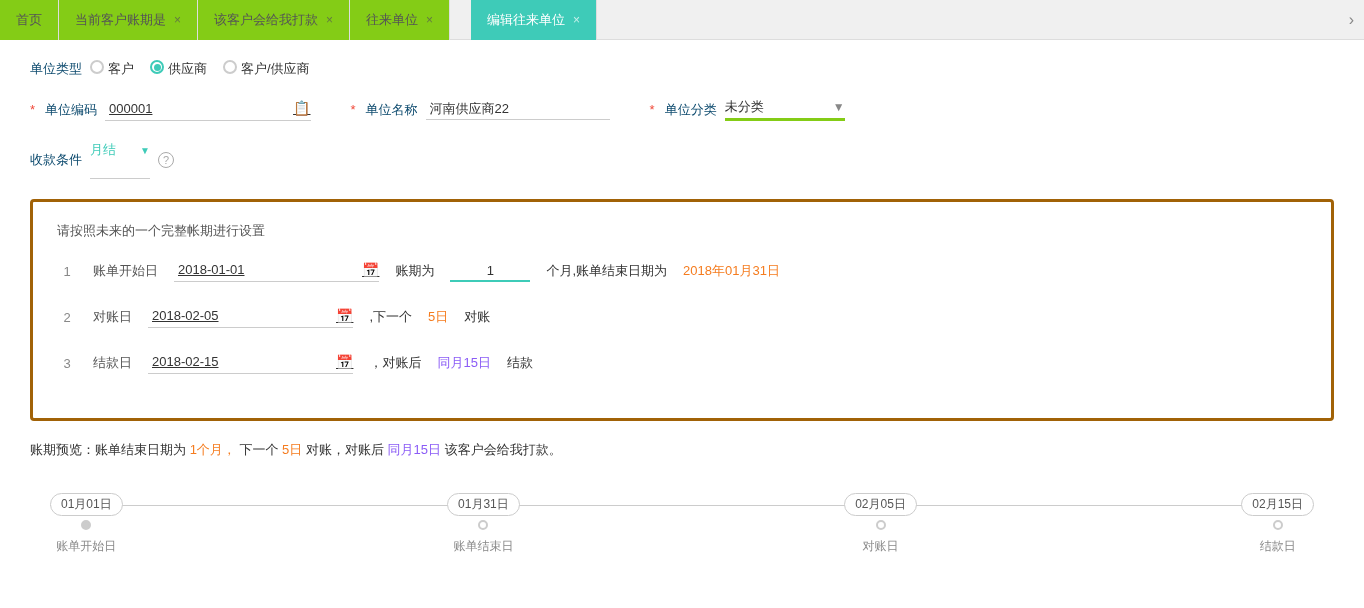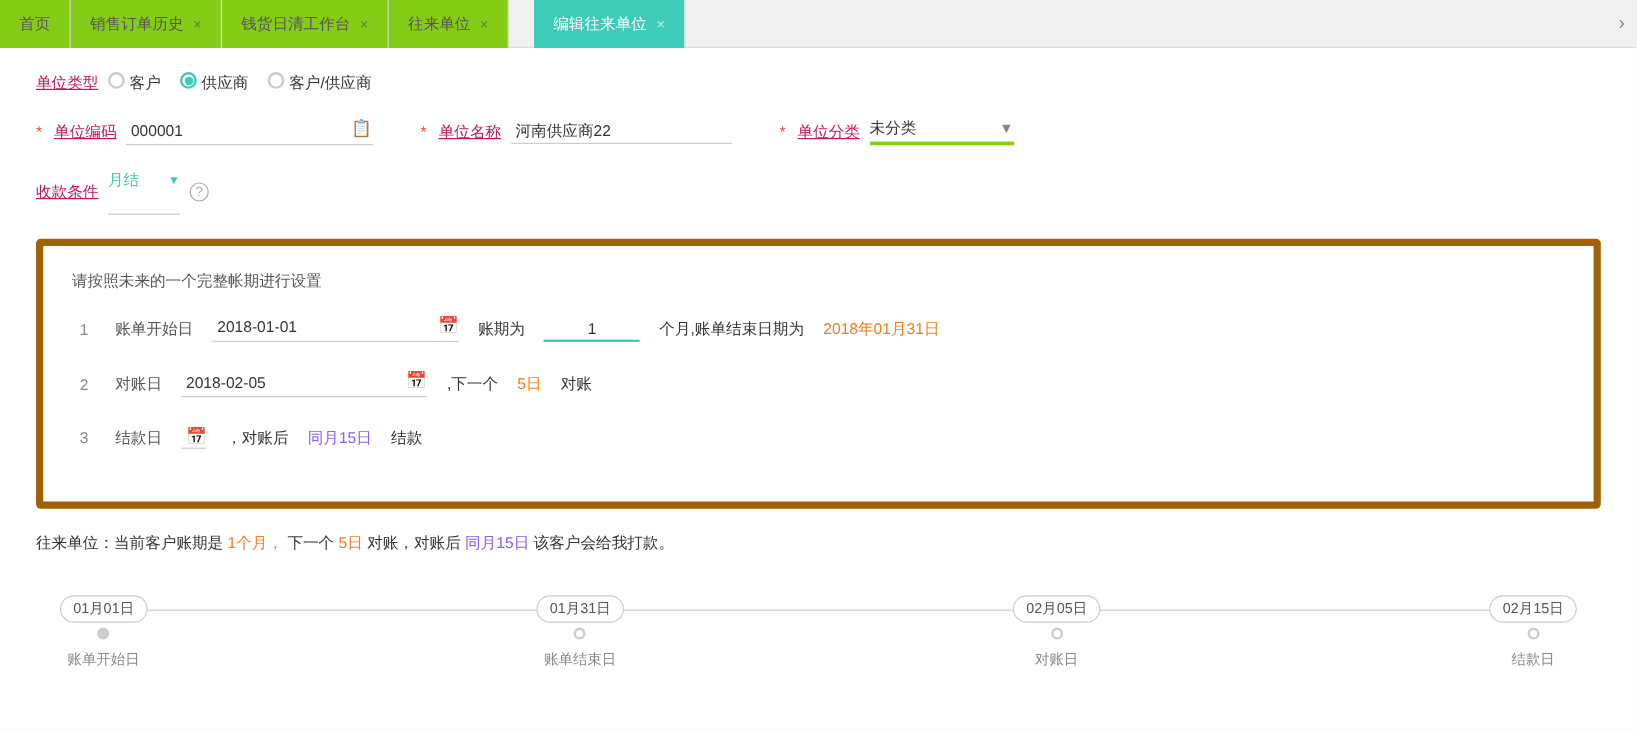--- a/index.html
+++ b/index.html
@@ -32,21 +32,21 @@
     }
 
     
     .form-row {
       display: flex; align-items: center; margin-bottom: 20px; gap: 20px;
     }
     .form-group {
       display: flex; align-items: center; gap: 8px;
     }
     .form-label {
-      white-space: nowrap; color: #be185d; font-size: 13px; text-decoration: underline;
+      white-space: nowrap; color: #0c4a6e; font-size: 13px;
     }
     .required-star { color: #f04a3a; margin-right: 2px; }
 
     
     .radio-group { display: flex; align-items: center; gap: 16px; }
     .radio-item { display: flex; align-items: flex-start; gap: 4px; cursor: pointer; }
     .radio-circle {
       width: 14px; height: 14px; border-radius: 50%; border: 2px solid #ccc;
       display: flex; align-items: center; justify-content: center;
     }
@@ -56,21 +56,21 @@
     }
 
     
     .form-input {
       border: none; border-bottom: 1px solid #ccc; outline: none;
       padding: 2px 4px; font-size: 13px; color: #333; background: transparent;
       min-width: 120px;
     }
 
     .input-with-icon {
-      display: flex; border-bottom: 1px solid #ccc; padding-bottom: 2px;
+      display: flex; align-items: center; border-bottom: 1px solid #ccc; padding-bottom: 2px; text-decoration: underline;
     }
     .input-with-icon input {
       border: none; outline: none; font-size: 13px; color: #333; background: transparent;
       min-width: 100px;
     }
     .cal-icon { color: #3ecbb8; margin-left: 4px; cursor: pointer; font-size: 14px; }
 
     
     .dropdown-wrapper {
       display: flex; align-items: center; border-bottom: 1px solid #ccc; min-width: 80px;
@@ -88,21 +88,21 @@
 
     
     .help-icon {
       width: 16px; height: 16px; border-radius: 50%; border: 1px solid #aaa;
       display: flex; align-items: center; justify-content: center;
       font-size: 11px; color: #aaa; cursor: pointer;
     }
 
     
     .card-box {
-      border: 6px solid #a16207; border-radius: 4px; padding: 20px 24px;
+      border: 3px solid #a16207; border-radius: 4px; padding: 20px 24px;
       margin-bottom: 20px; background: #fff;
     }
     .card-title {
       font-size: 13px; color: #555; margin-bottom: 20px;
     }
 
     
     .config-row {
       display: flex; align-items: center; margin-bottom: 24px; gap: 16px;
     }
@@ -155,25 +155,25 @@
     .point-label { font-size: 12px; color: #888; margin-top: 4px; }
   </style>
 </head>
 <body>
 
 <div class="tabs-bar">
   <div class="tab">
     <span>首页</span>
   </div>
   <div class="tab">
-    <span>销售订单历史</span>
+    <span>当前客户账期是</span>
     <span class="close-btn">×</span>
   </div>
   <div class="tab">
-    <span>钱货日清工作台</span>
+    <span>该客户会给我打款</span>
     <span class="close-btn">×</span>
   </div>
   <div class="tab">
     <span>往来单位</span>
     <span class="close-btn">×</span>
   </div>
   <div class="tab active">
     <span>编辑往来单位</span>
     <span class="close-btn">×</span>
   </div>
@@ -265,30 +265,31 @@
       </div>
       <span>,下一个</span>
       <span class="text-orange">5日</span>
       <span>对账</span>
     </div>
 
     <div class="config-row">
       <span class="row-num">3</span>
       <span class="row-label">结款日</span>
       <div class="input-with-icon">
+        <input type="text" class="form-input" style="min-width: 80px;" value="2018-02-15">
         <span class="cal-icon">📅</span>
       </div>
       <span>，对账后</span>
       <span class="text-cyan">同月15日</span>
       <span>结款</span>
     </div>
   </div>
 
   <div class="preview-text">
-    <span>往来单位：当前客户账期是</span>
+    <span>账期预览：账单结束日期为</span>
     <span class="text-orange">1个月，</span>
     <span>下一个</span>
     <span class="text-orange">5日</span>
     <span>对账，对账后</span>
     <span class="text-cyan">同月15日</span>
     <span>该客户会给我打款。</span>
   </div>
 
   <div class="timeline-wrapper">
     <div class="timeline-line"></div>

